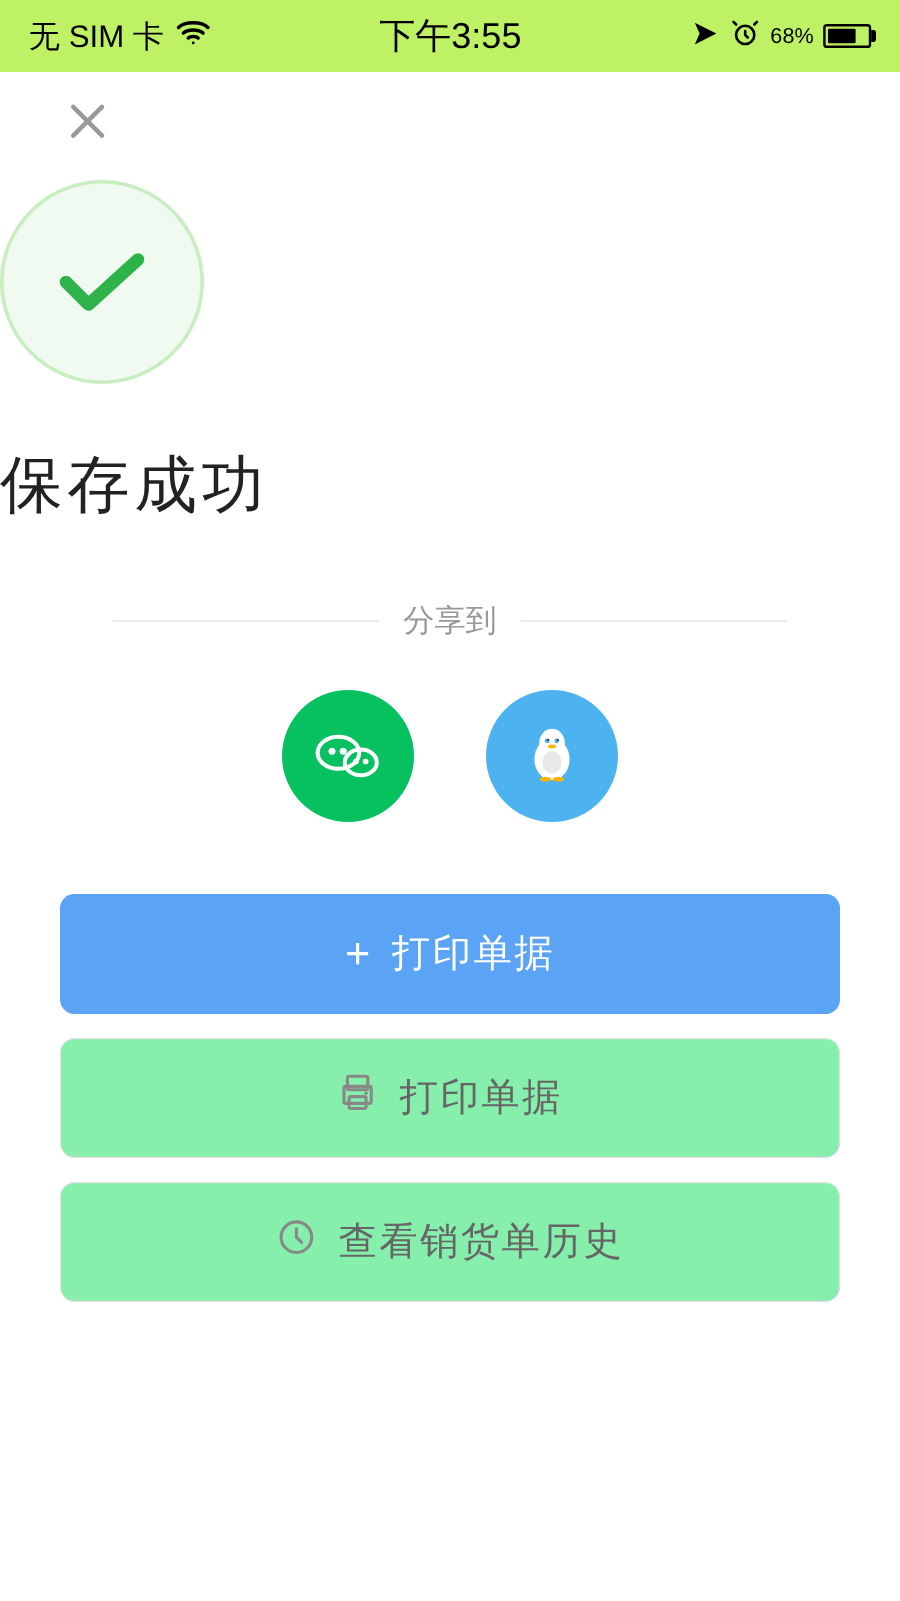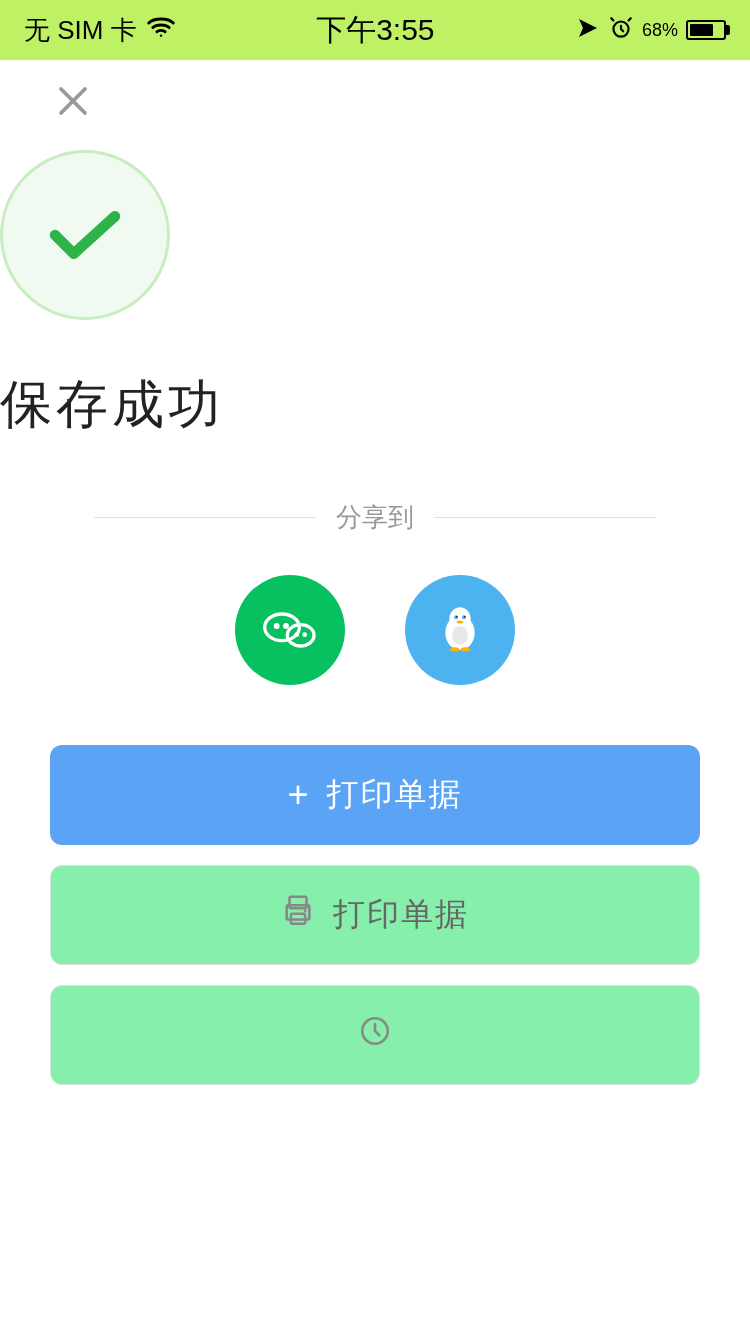--- a/index.html
+++ b/index.html
@@ -307,16 +307,17 @@
       </span>
       <span style="letter-spacing:2px;">打印单据</span>
     </button>
     <button class="action-btn action-btn-secondary">
       <span>
         <svg viewBox="0 0 24 24" style="width:34px;height:34px;" fill="none" stroke="#888" stroke-width="1.8">
           <circle cx="12" cy="12" r="9"></circle>
           <polyline points="12,7 12,12 15,15" stroke-linecap="round"></polyline>
         </svg>
       </span>
+      <span style="letter-spacing:2px;">查看销货单历史</span>
     </button>
   </div>
 
 </div>
 
 </body></html>

